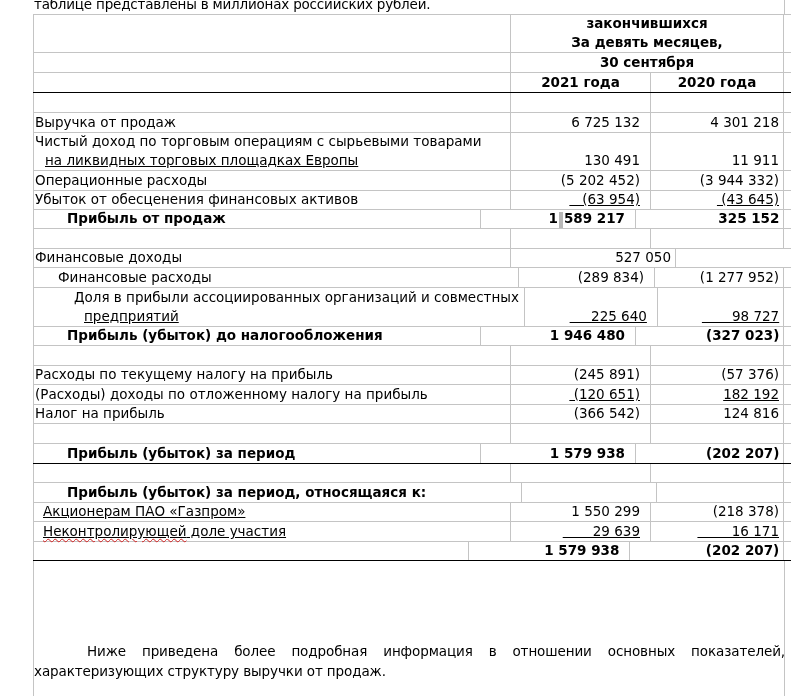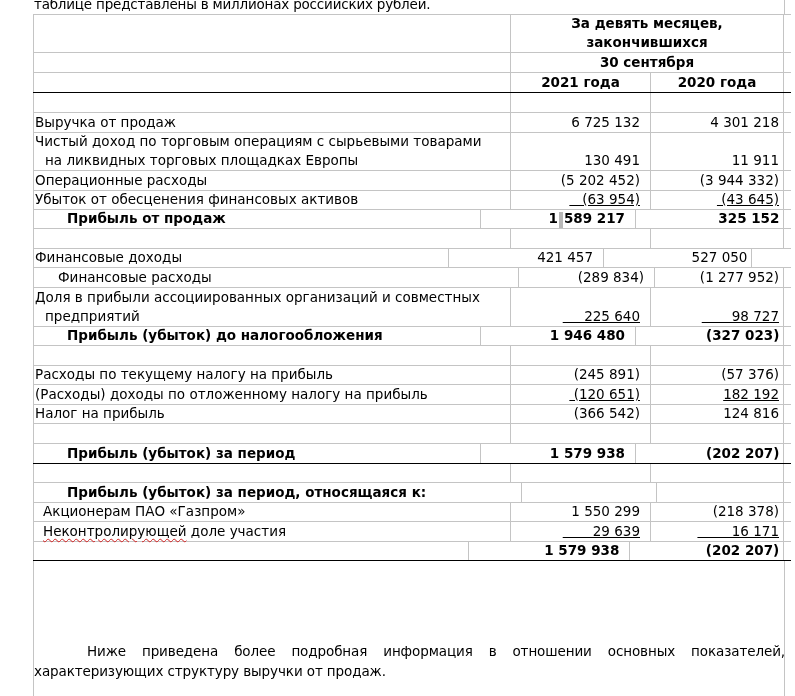--- a/index.html
+++ b/index.html
@@ -10,21 +10,21 @@
   .vline { position: absolute; width: 1px; background: #c4c4c4; }
   .grid { position: absolute; left: 33px; top: 14px; width: 758px; }
   .row { position: relative; display: flex; border-bottom: 1px solid #c4c4c4; box-sizing: border-box; }
   .row.black { border-bottom: 1.5px solid #000; }
   .cell { box-sizing: border-box; padding: 0 2px; display: flex; align-items: flex-end; line-height: 19px; white-space: nowrap; }
   .c0 { width: 478px; border-right: 1px solid #c4c4c4; }
   .c1 { width: 140px; border-right: 1px solid #c4c4c4; justify-content: flex-end; padding-right: 10px; }
   .c2 { width: 133px; border-right: 1px solid #c4c4c4; justify-content: flex-end; padding-right: 4px; }
   .c3 { width: 7px; }
   .bold { font-weight: bold; margin-left: 32px; }
-  .indent { padding-left: 10px; }
+  .indent { padding-left: 10px; text-decoration: underline; }
   .ul { text-decoration: underline; white-space: pre; }
   .label-wrap { display: flex; flex-direction: column; justify-content: flex-end; }
   .label-wrap span { line-height: 19px; }
   .hdr-merged { width: 273px; border-right: 1px solid #c4c4c4; justify-content: center; text-align: center; font-weight: bold; padding: 0; }
   .hdr-merged .stack { display: flex; flex-direction: column; align-items: center; }
   .hdr-merged .stack span { line-height: 19px; }
   .yr { justify-content: center; font-weight: bold; padding: 0; }
   .spell { text-decoration: underline wavy #d02020; text-decoration-thickness: 1px; text-underline-offset: 2px; }
   .cursor-mark { display: inline-block; width: 4px; height: 16px; background: #b8b8b8; vertical-align: -3px; margin: 0 1px; }
   .para { position: absolute; left: 34px; top: 641px; width: 751px; line-height: 20px; text-align: justify; text-align-last: left; letter-spacing: -0.1px; }
@@ -38,22 +38,22 @@
 <div class="vline" style="left:33px; top:14px; height:682px;"></div>
 <div class="vline" style="left:784px; top:0px; height:14px;"></div>
 <div class="vline" style="left:784px; top:561px; height:135px;"></div>
 
 <div class="grid">
 
   <div class="row" style="height:39px; border-top:1px solid #c4c4c4;">
     <div class="cell c0"></div>
     <div class="cell hdr-merged">
       <div class="stack">
+        <span>закончившихся</span>
         <span>За девять месяцев,</span>
-        <span>закончившихся</span>
       </div>
     </div>
     <div class="cell c3"></div>
   </div>
   <div class="row" style="height:20px;">
     <div class="cell c0"></div>
     <div class="cell hdr-merged">
       <span>30 сентября</span>
     </div>
     <div class="cell c3"></div>
@@ -120,33 +120,32 @@
 
   <div class="row" style="height:20px;">
     <div class="cell c0"></div>
       <div class="cell c1"></div>
       <div class="cell c2"></div>
       <div class="cell c3"></div>
   </div>
 
   <div class="row" style="height:19px;gap:32px;">
     <div class="cell c0">Финансовые доходы</div>
-    <div class="cell c1">421 457</div>
     <div class="cell c2">527 050</div>
     <div class="cell c3"></div>
   </div>
 
   <div class="row" style="height:20px;padding-left:23px;">
     <div class="cell c0">Финансовые расходы</div>
     <div class="cell c1">(289 834)</div>
     <div class="cell c2">(1 277 952)</div>
     <div class="cell c3"></div>
   </div>
 
-  <div class="row" style="height:39px;">
+  <div class="row" style="height:39px;padding-left:39px;">
     <div class="cell c0 label-wrap" style="align-items:flex-start;">
       <span>Доля в прибыли ассоциированных организаций и совместных</span>
       <span class="indent">предприятий</span>
     </div>
     <div class="cell c1">
         <span class="ul">     225 640</span>
       </div>
     <div class="cell c2">
         <span class="ul">       98 727</span>
       </div>

